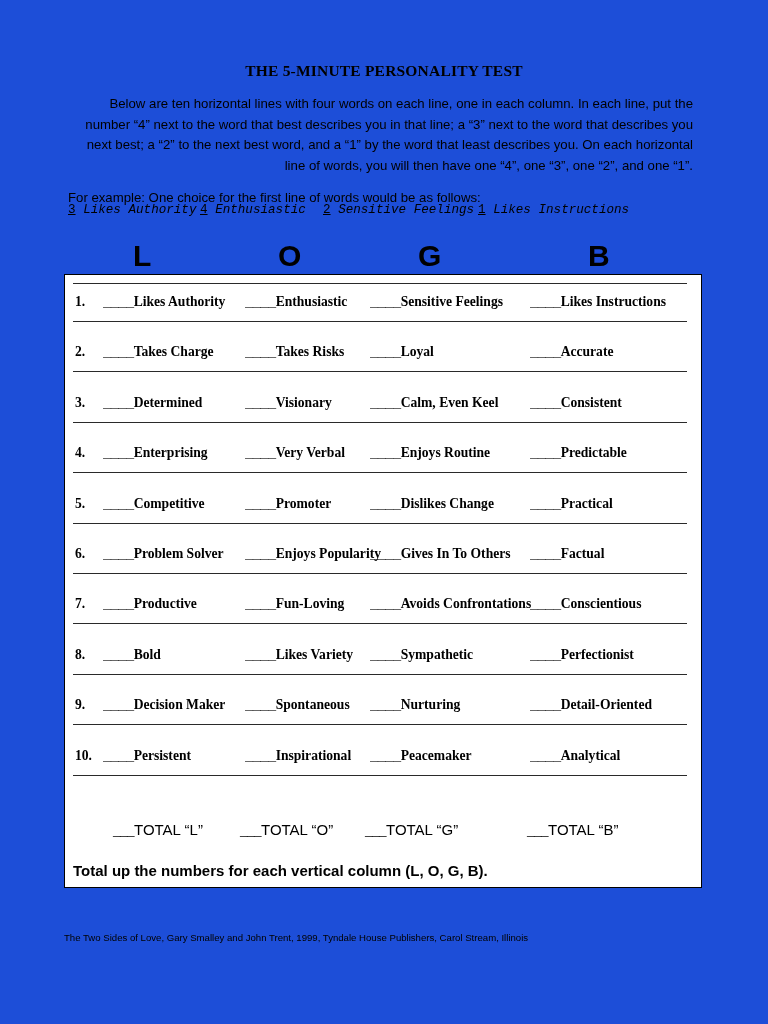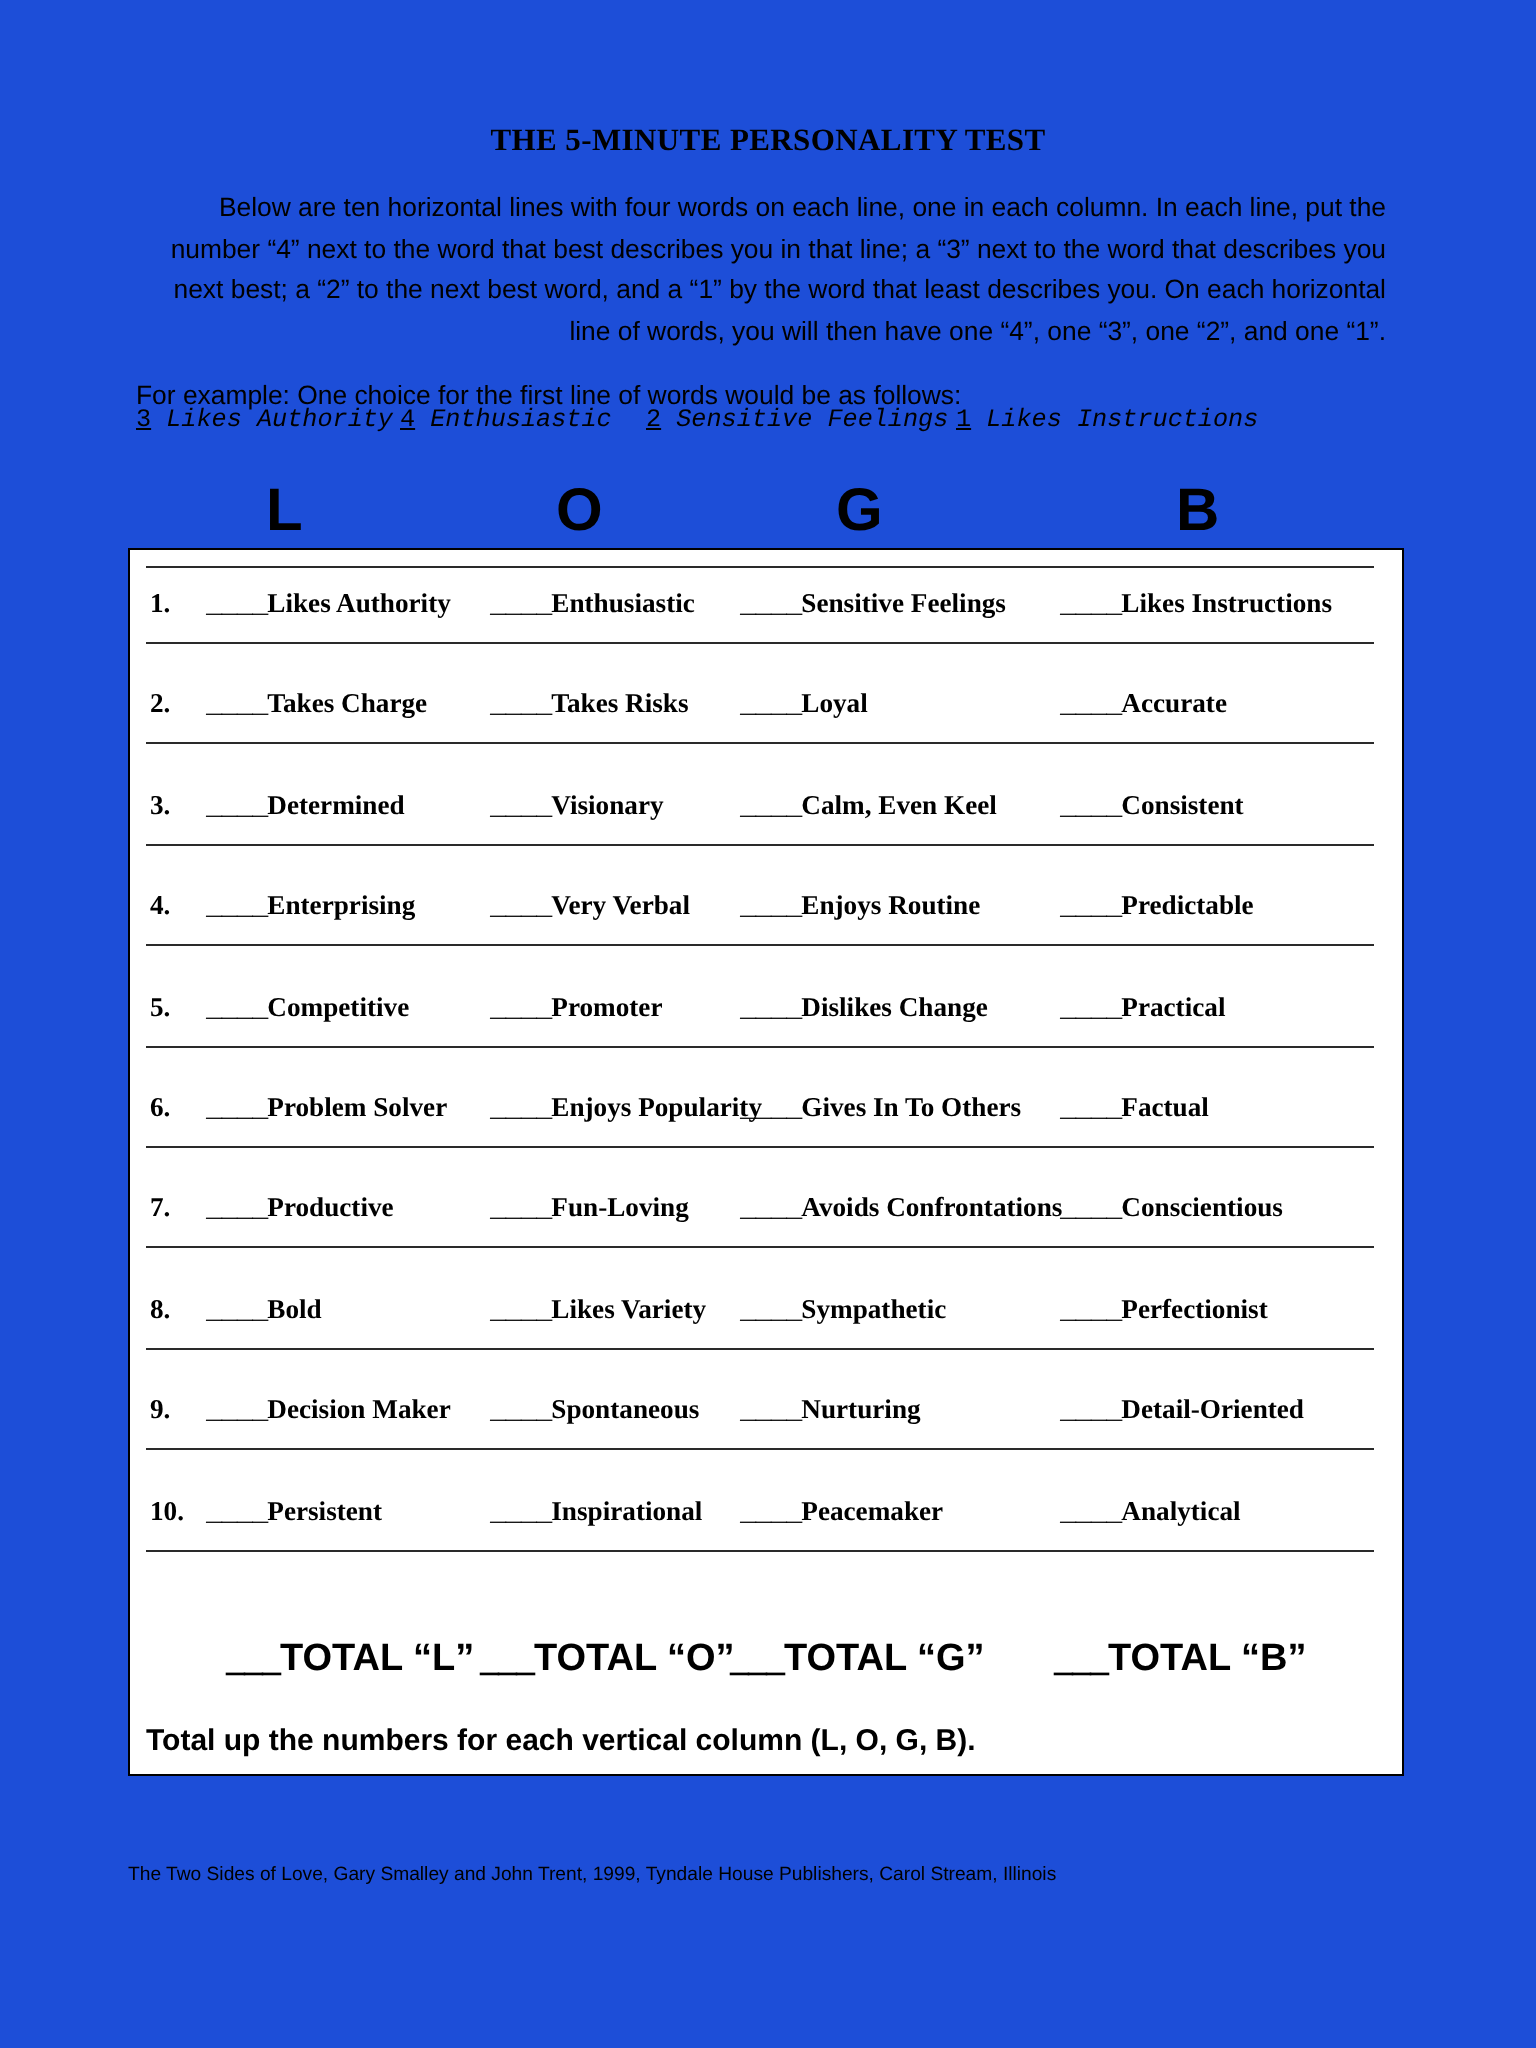--- a/index.html
+++ b/index.html
@@ -156,22 +156,22 @@
   .c3 { left: 305px; }
   .c4 { left: 465px; }
 
   
   .totals-row {
     position: absolute;
     left: 0;
     width: 638px;
     height: 26px;
     font-family: "Liberation Sans", sans-serif;
-    font-weight: bold;
-    font-size: 19px;
+    font-weight: normal;
+    font-size: 15px;
     line-height: 26px;
     white-space: nowrap;
   }
   .total-cell {
     position: absolute;
     white-space: nowrap;
   }
   .total-cell .tblank {
     font-family: "Liberation Serif", serif;
     letter-spacing: -0.5px;

